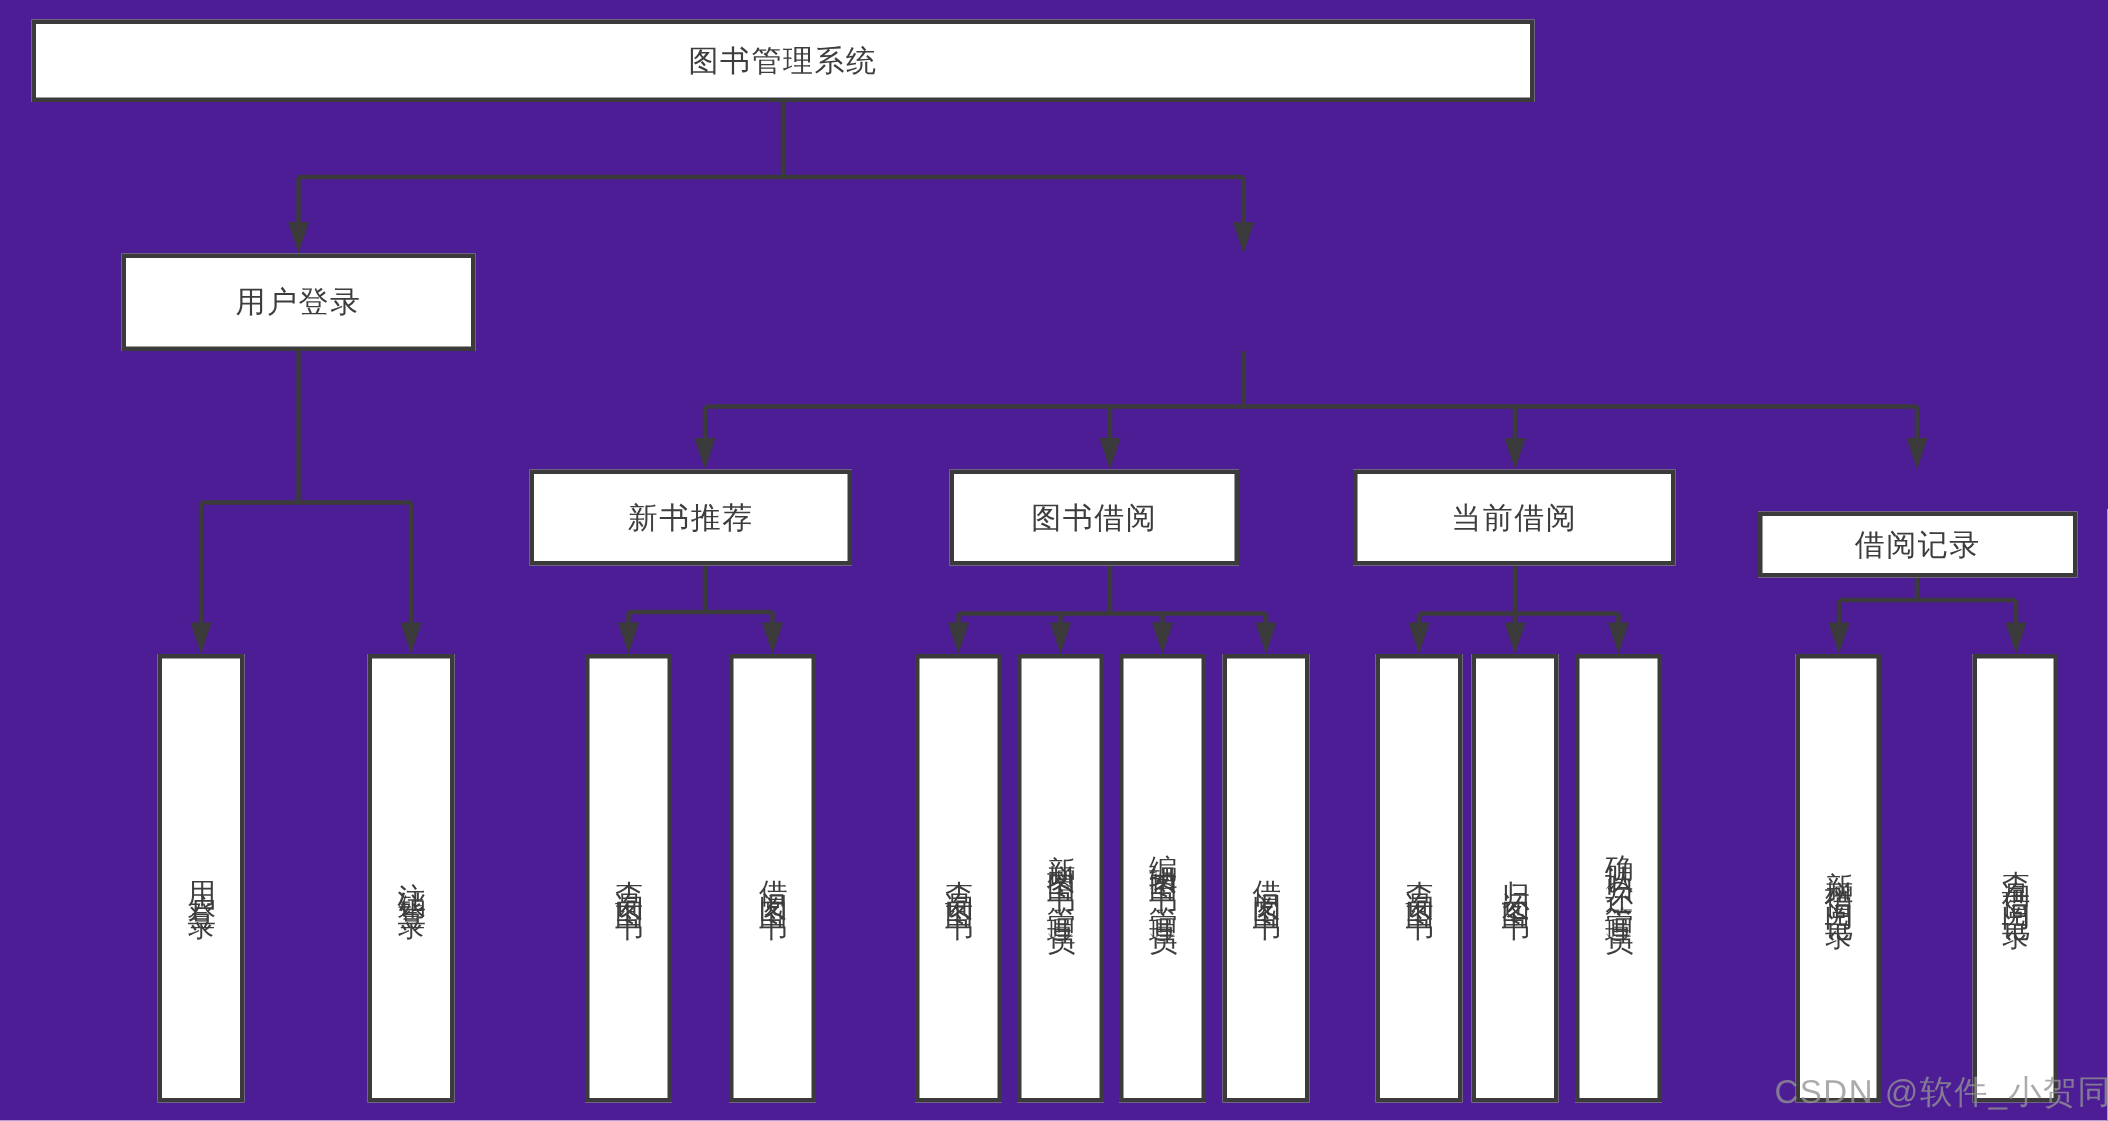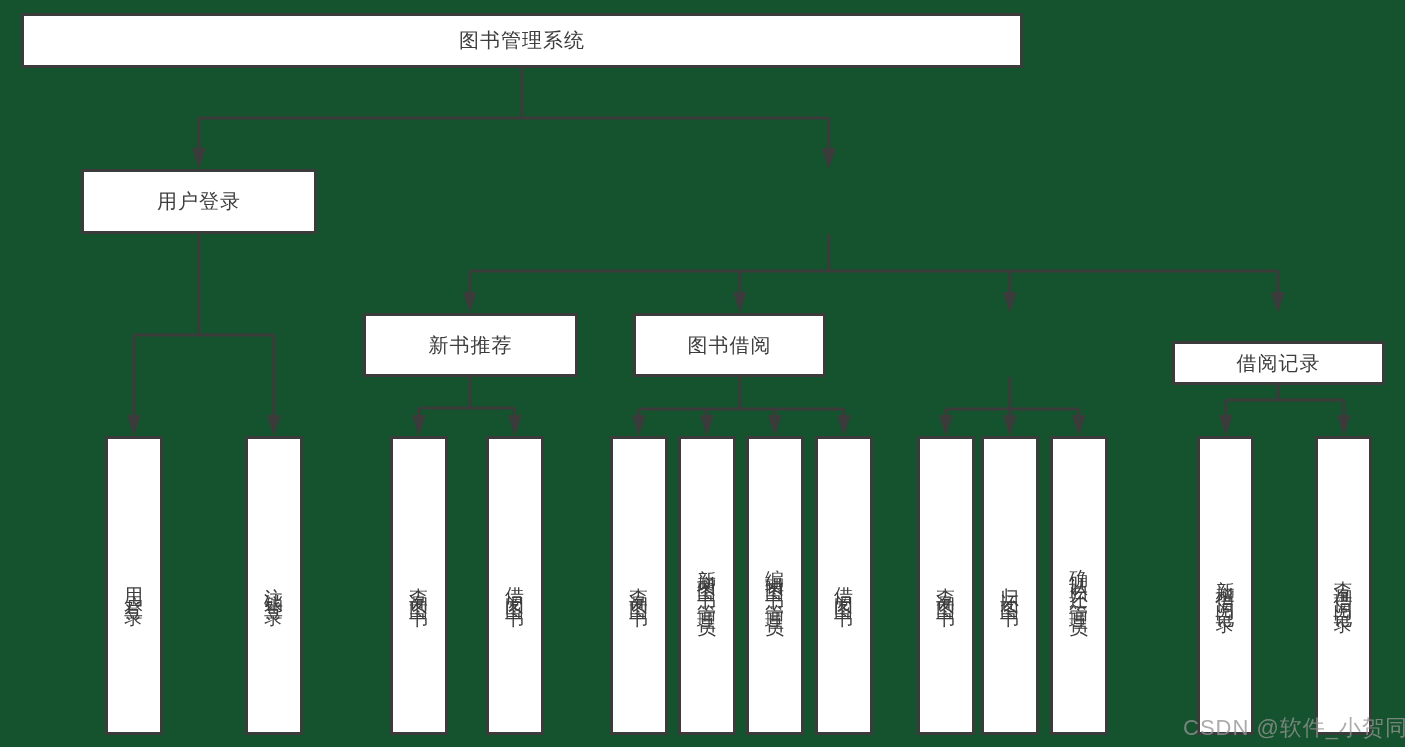--- a/index.html
+++ b/index.html
@@ -1,20 +1,20 @@
 <!DOCTYPE html>
 <html><head>
 <meta charset="utf-8">
 <style>
   html, body { margin: 0; padding: 0; background: #ffffff; }
   .canvas {
     position: relative;
     width: 1405px;
     height: 747px;
-    background: #14532d;
+    background: #4c1d95;
     font-family: "Liberation Sans", "DejaVu Sans", sans-serif;
     overflow: hidden;
   }
   .connectors {
     position: absolute;
     left: 0; top: 0;
     width: 1405px; height: 747px;
     pointer-events: none;
   }
   .node {
@@ -84,25 +84,28 @@
   </svg>
 
   <div class="node h-node" style="left:21px; top:13px; width:1002px; height:55px;">
     <span>图书管理系统</span>
   </div>
 
   <div class="node h-node" style="left:81px; top:169px; width:236px; height:65px;">
     <span>用户登录</span>
   </div>
 
-  <div class="node h-node" style="left:363px; top:313px; width:215px; height:64px;">
+  <div class="node h-node" style="left:353px; top:313px; width:215px; height:64px;">
     <span>新书推荐</span>
   </div>
   <div class="node h-node" style="left:633px; top:313px; width:193px; height:64px;">
     <span>图书借阅</span>
+  </div>
+  <div class="node h-node" style="left:902px; top:313px; width:215px; height:64px;">
+    <span>当前借阅</span>
   </div>
   <div class="node h-node" style="left:1172px; top:317px; width:213px; height:44px;margin-top:24px;">
     <span>借阅记录</span>
   </div>
 
   <div class="node v-node" style="left:105px; top:436px; width:58px; height:299px;">
     <span>用户登录</span>
   </div>
   <div class="node v-node" style="left:245px; top:436px; width:58px; height:299px;">
     <span>注销登录</span>

